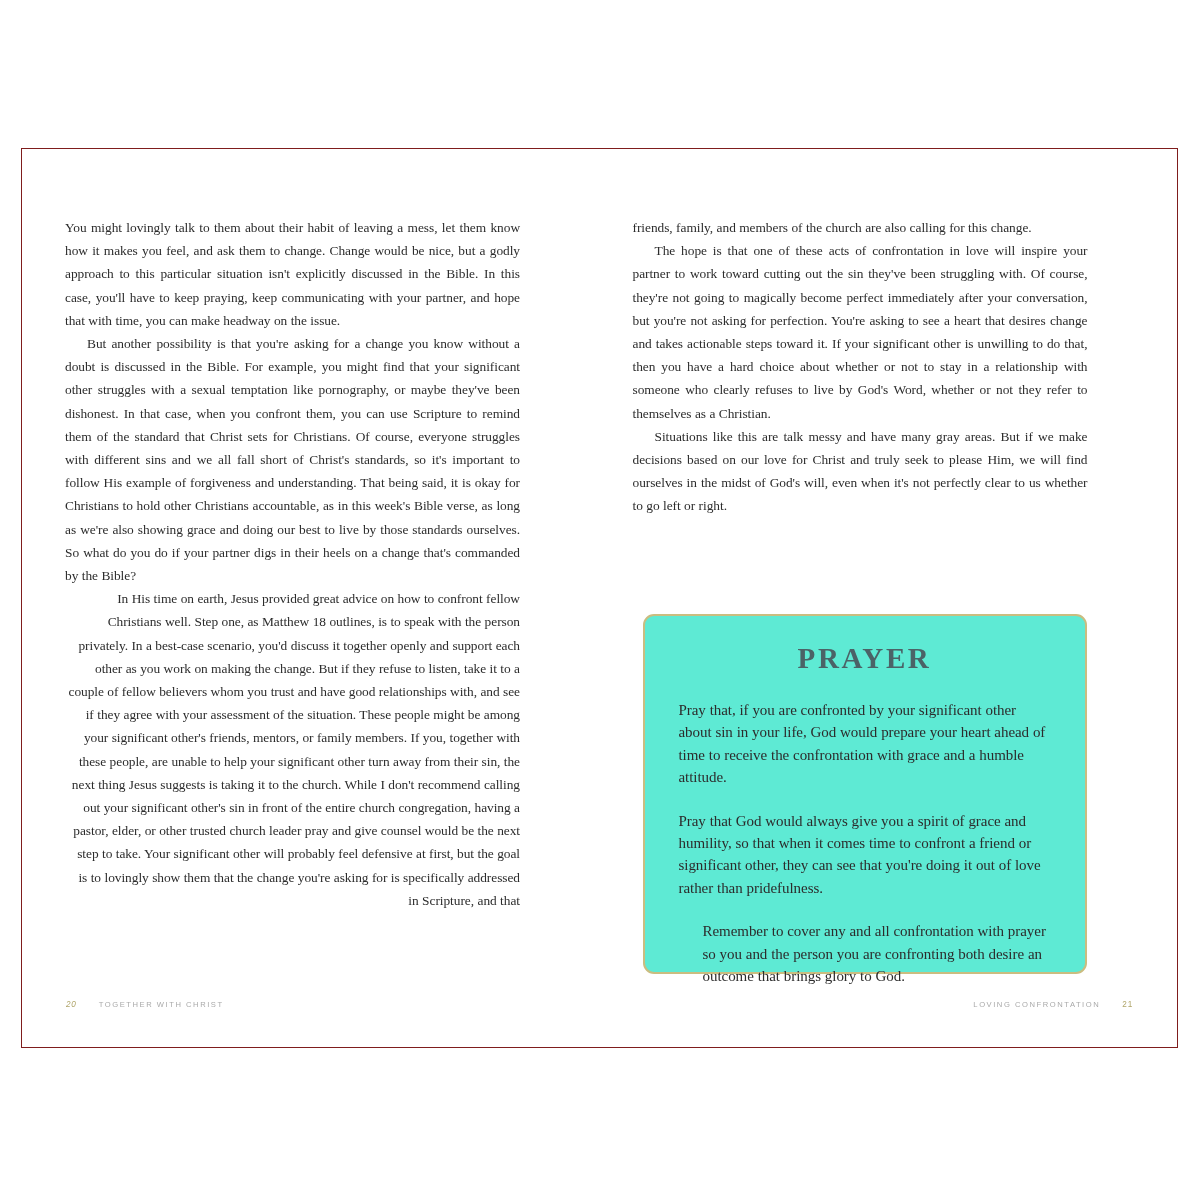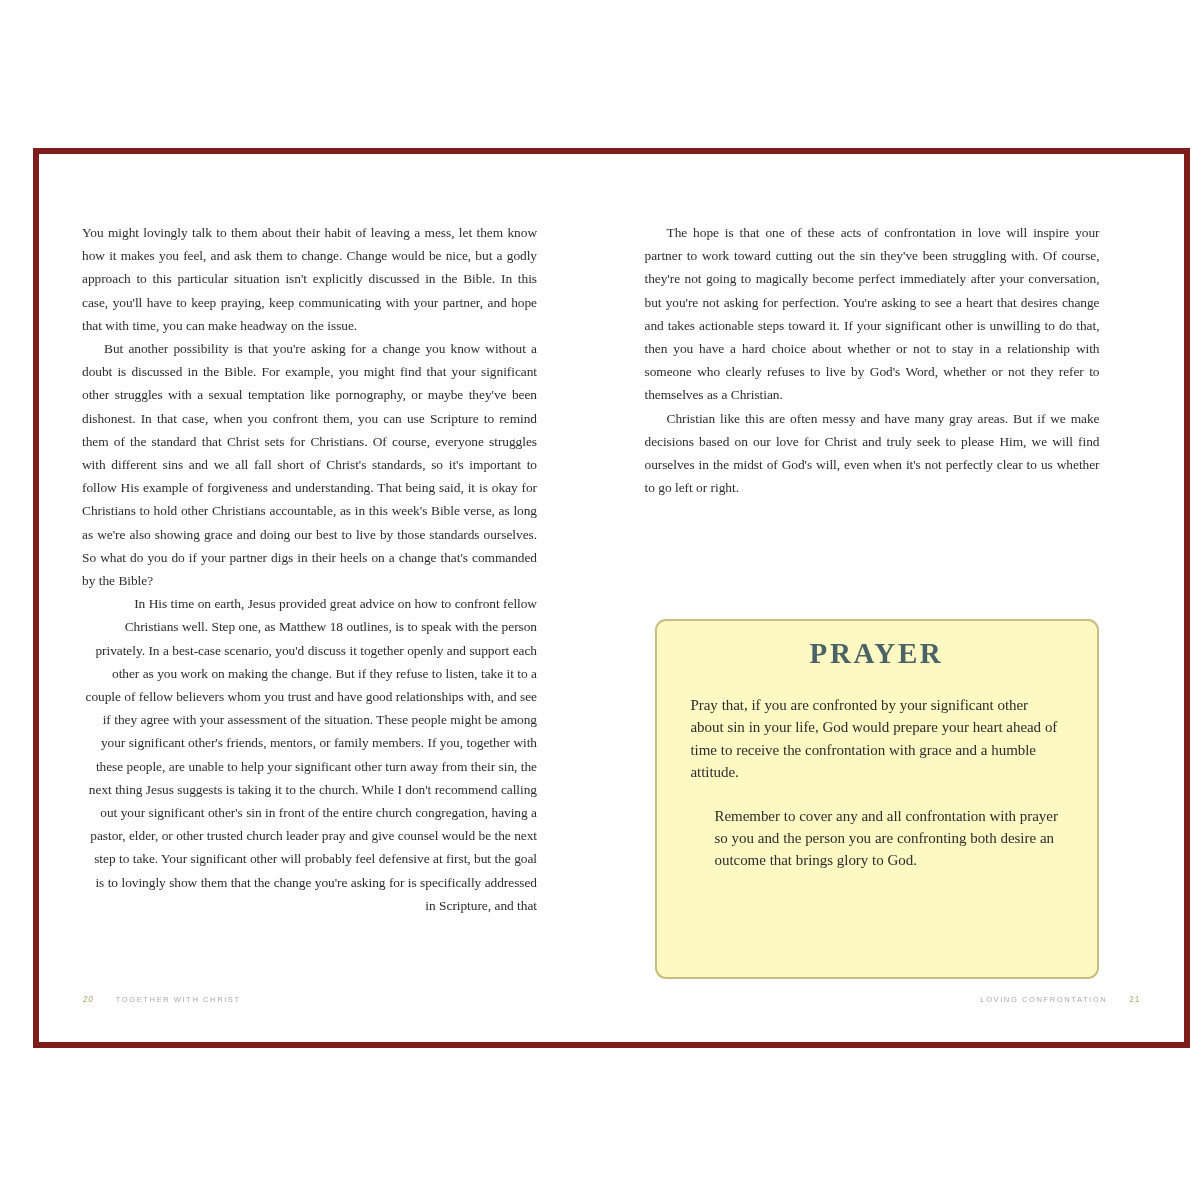--- a/index.html
+++ b/index.html
@@ -11,26 +11,26 @@
     width: 1200px;
     height: 1200px;
     background: #ffffff;
     font-family: "Liberation Serif", serif;
     overflow: hidden;
   }
 
   
   #spread {
     position: absolute;
-    left: 33px;
+    left: 21px;
     top: 148px;
     width: 1157px;
     height: 900px;
     background: #ffffff;
-    border: 6px solid #7f1d1d;
+    border: 1px solid #7f1d1d;
     box-sizing: border-box;
   }
 
   .page {
     position: absolute;
     top: 0;
     width: 50%;
     height: 100%;
     box-sizing: border-box;
   }
@@ -67,22 +67,22 @@
   
   .prayer-card {
     position: absolute;
     left: 10px;
     top: 398px;
     width: 444px;
     height: 360px;
     box-sizing: border-box;
     border: 2px solid #cabd80;
     border-radius: 11px;
-    background: #fef9c3;
-    padding: 12px 34px 20px 34px;
+    background: #5eead4;
+    padding: 22px 34px 20px 34px;
   }
   .prayer-title {
     text-align: center;
     font-size: 29px;
     letter-spacing: 2.6px;
     color: #4b6367;
     font-weight: bold;
     font-family: "Liberation Serif", serif;
     margin: 6px 0 26px 0;
     line-height: 1;
@@ -137,27 +137,29 @@
       <p class="indent last-flush">In His time on earth, Jesus provided great advice on how to confront fellow Christians well. Step one, as Matthew 18 outlines, is to speak with the person privately. In a best-case scenario, you'd discuss it together openly and support each other as you work on making the change. But if they refuse to listen, take it to a couple of fellow believers whom you trust and have good relationships with, and see if they agree with your assessment of the situation. These people might be among your significant other's friends, mentors, or family members. If you, together with these people, are unable to help your significant other turn away from their sin, the next thing Jesus suggests is taking it to the church. While I don't recommend calling out your significant other's sin in front of the entire church congregation, having a pastor, elder, or other trusted church leader pray and give counsel would be the next step to take. Your significant other will probably feel defensive at first, but the goal is to lovingly show them that the change you're asking for is specifically addressed in Scripture, and that</p>
     </div>
 
     <div class="foot">
       <span class="folio">20</span><span class="rh">Together with Christ</span>
     </div>
   </div>
 
   <div class="page right">
     <div class="col body-text">
+      <p>friends, family, and members of the church are also calling for this change.</p>
       <p class="indent">The hope is that one of these acts of confrontation in love will inspire your partner to work toward cutting out the sin they've been struggling with. Of course, they're not going to magically become perfect immediately after your conversation, but you're not asking for perfection. You're asking to see a heart that desires change and takes actionable steps toward it. If your significant other is unwilling to do that, then you have a hard choice about whether or not to stay in a relationship with someone who clearly refuses to live by God's Word, whether or not they refer to themselves as a Christian.</p>
-      <p class="indent">Christian like this are often messy and have many gray areas. But if we make decisions based on our love for Christ and truly seek to please Him, we will find ourselves in the midst of God's will, even when it's not perfectly clear to us whether to go left or right.</p>
+      <p class="indent">Situations like this are talk messy and have many gray areas. But if we make decisions based on our love for Christ and truly seek to please Him, we will find ourselves in the midst of God's will, even when it's not perfectly clear to us whether to go left or right.</p>
 
       <div class="prayer-card">
         <div class="prayer-title">PRAYER</div>
         <div class="prayer-body">
           <p>Pray that, if you are confronted by your significant other about sin in your life, God would prepare your heart ahead of time to receive the confrontation with grace and a humble attitude.</p>
+          <p>Pray that God would always give you a spirit of grace and humility, so that when it comes time to confront a friend or significant other, they can see that you're doing it out of love rather than pridefulness.</p>
           <p>Remember to cover any and all confrontation with prayer so you and the person you are confronting both desire an outcome that brings glory to God.</p>
         </div>
       </div>
     </div>
 
     <div class="foot">
       <span class="rh">Loving Confrontation</span><span class="folio">21</span>
     </div>
   </div>
 

